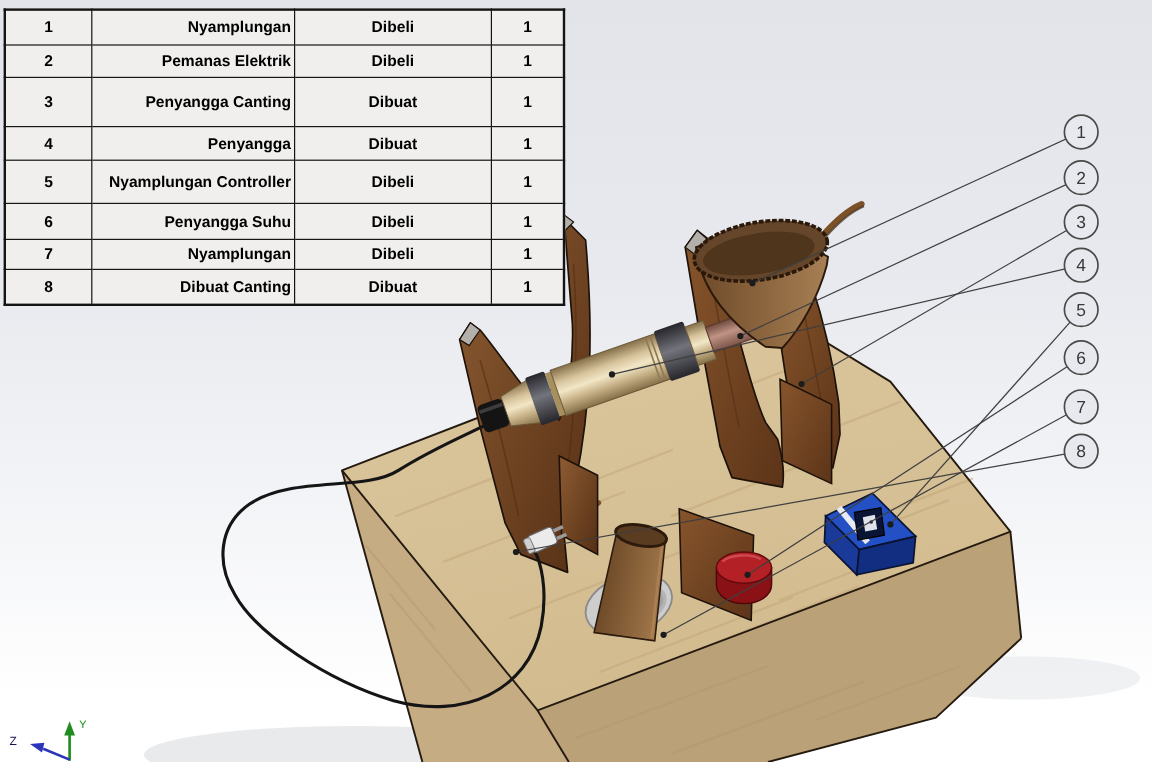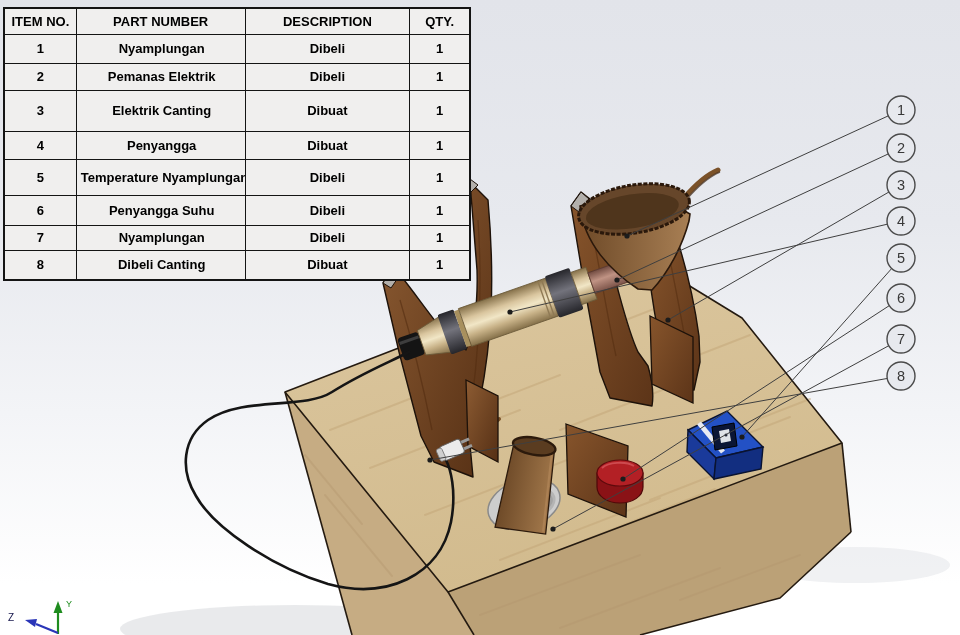--- a/index.html
+++ b/index.html
@@ -9,21 +9,21 @@
     font-family:"Liberation Sans",sans-serif;
   }
   svg{position:absolute;left:0;top:0;}
   table.bom{
     position:absolute;left:3px;top:7px;width:468px;
     border-collapse:collapse;table-layout:fixed;
     background:#f0efee;border:2px solid #141414;
     font-family:"Liberation Sans",sans-serif;font-weight:bold;font-size:13px;color:#000;
   }
   table.bom td,table.bom th{border:1.5px solid #141414;text-align:center;padding:0 2px;overflow:hidden;white-space:nowrap;}
-  table.bom td.part{text-align:center;padding-left:4px;}
+  table.bom td.part{text-align:right;padding-left:4px;}
   .c-item{width:72px;} .c-part{width:168px;} .c-desc{width:164px;} .c-qty{width:60px;}
 </style>
 </head>
 <body>
 
 <div class="canvas">
 
 <svg width="960" height="635" viewBox="0 0 960 635">
   <defs>
     <linearGradient id="gTan" x1="0" y1="0" x2="0" y2="1">
@@ -273,70 +273,64 @@
 </svg>
 
 <table class="bom">
   <colgroup>
         <col class="c-item">
         <col class="c-part">
         <col class="c-desc">
         <col class="c-qty">
       </colgroup>
   <tbody>
-        <tr style="height:26px">
-    <th>ITEM NO.</th>
-    <th>PART NUMBER</th>
-    <th>DESCRIPTION</th>
-    <th>QTY.</th>
-  </tr>
   <tr style="height:29px">
     <td>1</td>
     <td class="part">Nyamplungan</td>
     <td>Dibeli</td>
     <td>1</td>
   </tr>
   <tr style="height:27px">
     <td>2</td>
     <td class="part">Pemanas Elektrik</td>
     <td>Dibeli</td>
     <td>1</td>
   </tr>
   <tr style="height:41px">
     <td>3</td>
-    <td class="part">Elektrik Canting</td>
+    <td class="part">Penyangga Canting</td>
     <td>Dibuat</td>
     <td>1</td>
   </tr>
   <tr style="height:28px">
     <td>4</td>
     <td class="part">Penyangga</td>
     <td>Dibuat</td>
     <td>1</td>
   </tr>
   <tr style="height:36px">
     <td>5</td>
-    <td class="part">Temperature Nyamplungan</td>
+    <td class="part">Nyamplungan Controller</td>
     <td>Dibeli</td>
     <td>1</td>
   </tr>
   <tr style="height:30px">
     <td>6</td>
     <td class="part">Penyangga Suhu</td>
     <td>Dibeli</td>
     <td>1</td>
   </tr>
   <tr style="height:25px">
     <td>7</td>
     <td class="part">Nyamplungan</td>
     <td>Dibeli</td>
     <td>1</td>
   </tr>
   <tr style="height:30px">
     <td>8</td>
-    <td class="part">Dibeli Canting</td>
+    <td class="part">Dibuat Canting</td>
     <td>Dibuat</td>
     <td>1</td>
   </tr>
 </tbody>
     </table>
 
 </div>
 
 </body></html>

